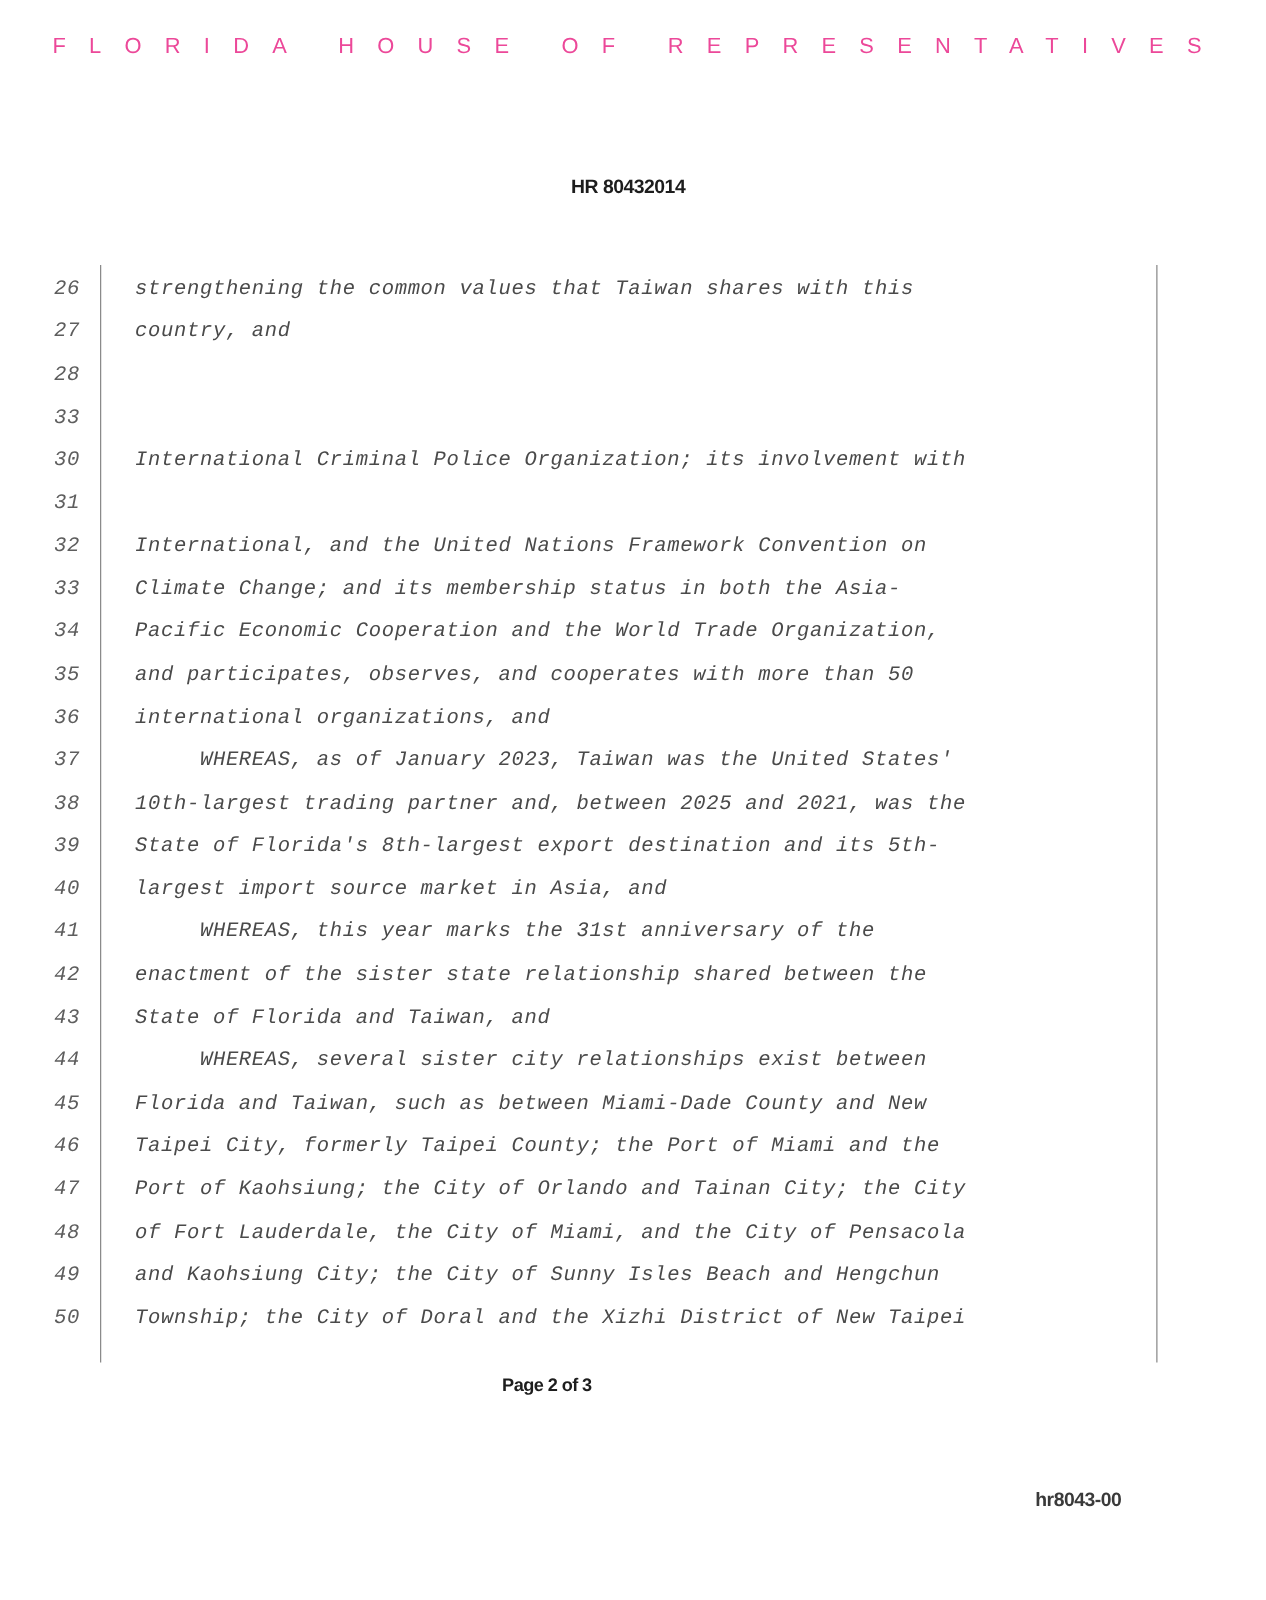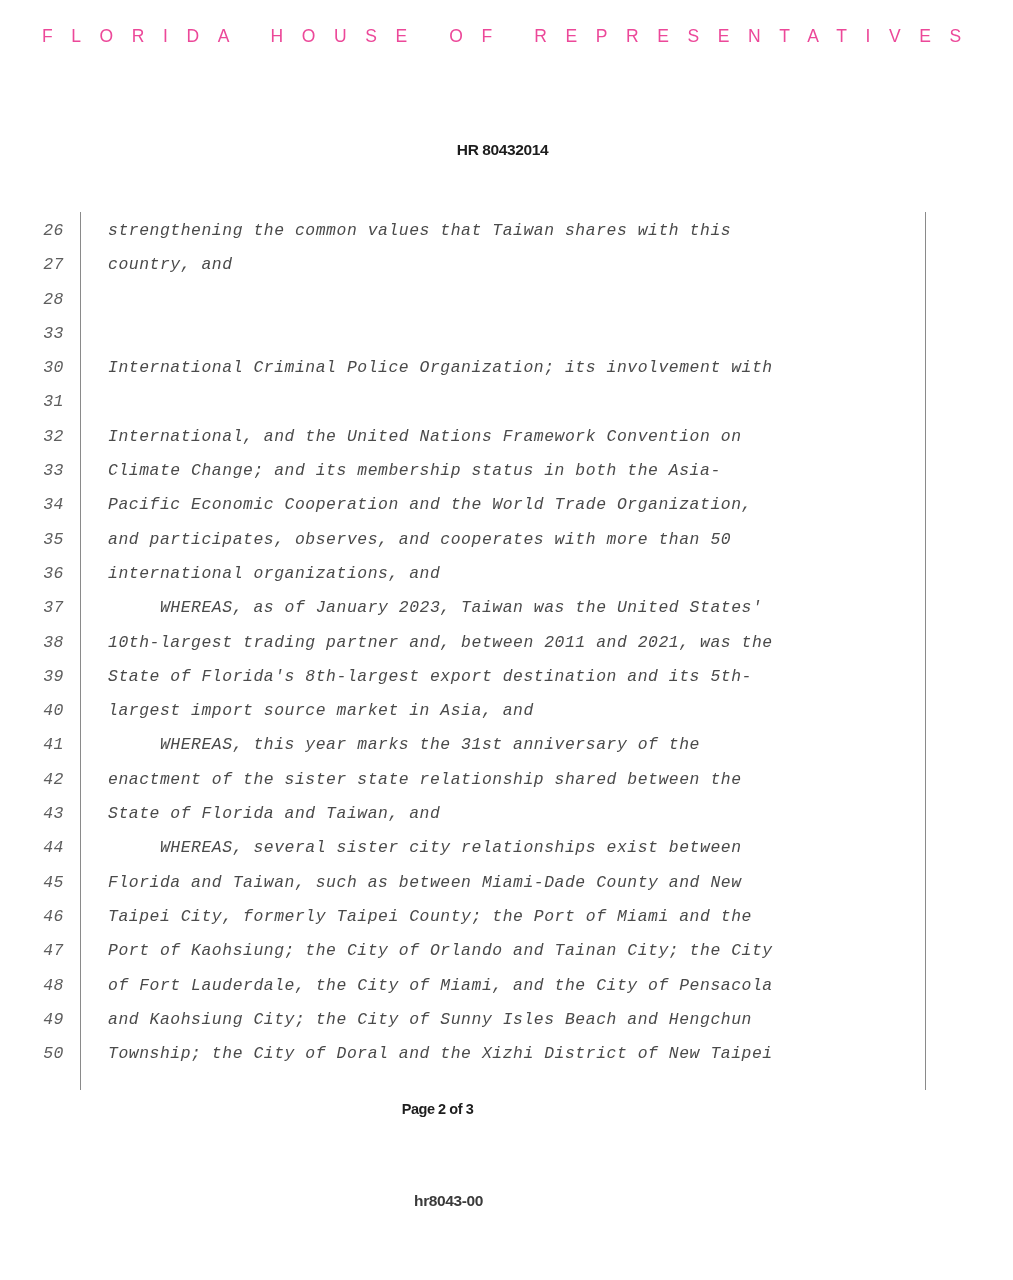--- a/index.html
+++ b/index.html
@@ -102,21 +102,21 @@
     font-size: 14.5px;
     font-weight: 700;
     color: #1d1d1d;
     letter-spacing: -0.45px;
   }
   .doc-code {
     position: absolute;
     top: 1192px;
     left: 0;
     width: 897px;
-    text-align: center;
+    text-align: right;
     font-family: "Liberation Sans", sans-serif;
     font-size: 15.5px;
     font-weight: 600;
     color: #3a3a3a;
     letter-spacing: -0.4px;
   }
 </style>
 </head>
 <body>
 
@@ -171,21 +171,21 @@
     <div class="doc-line">
       <span class="line-no">36</span>
       <span class="line-text">international organizations, and</span>
     </div>
     <div class="doc-line">
       <span class="line-no">37</span>
       <span class="line-text">     WHEREAS, as of January 2023, Taiwan was the United States'</span>
     </div>
     <div class="doc-line">
       <span class="line-no">38</span>
-      <span class="line-text">10th-largest trading partner and, between 2011 and 2021, was the</span>
+      <span class="line-text">10th-largest trading partner and, between 2025 and 2021, was the</span>
     </div>
     <div class="doc-line">
       <span class="line-no">39</span>
       <span class="line-text">State of Florida's 8th-largest export destination and its 5th-</span>
     </div>
     <div class="doc-line">
       <span class="line-no">40</span>
       <span class="line-text">largest import source market in Asia, and</span>
     </div>
     <div class="doc-line">

